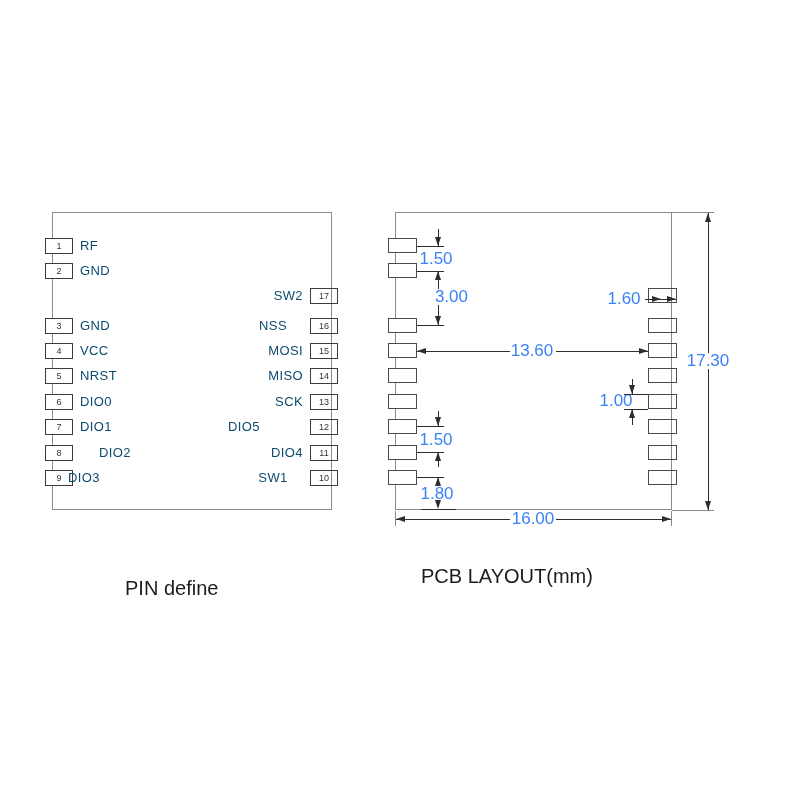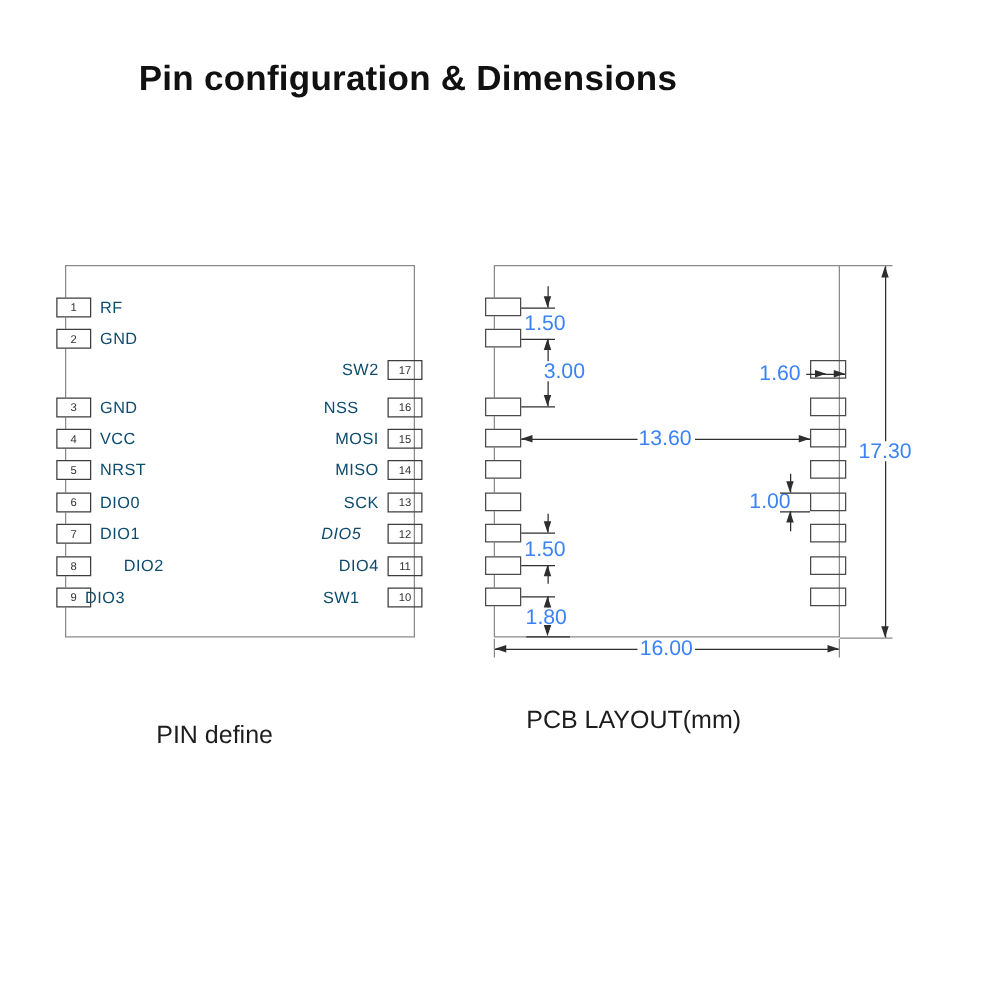--- a/index.html
+++ b/index.html
@@ -30,21 +30,20 @@
   .arr{position:absolute;width:0;height:0;}
   .dim-text{
     position:absolute;width:44px;height:16px;line-height:16px;text-align:center;
     font-size:17px;color:#3b82f6;white-space:nowrap;
   }
 </style>
 </head>
 <body>
 
 <div id="stage">
-  <div class="page-title">Pin configuration &amp; Dimensions</div>
 
   <div id="pin-define-diagram">
       <div class="outline" style="left: 52px; top: 212px; width: 280px; height: 298px;"></div>
       <div class="pin-box" style="left: 45px; top: 238px; background: rgb(255, 255, 255);">1</div>
       <div class="pin-label" style="left: 80px; top: 238px; width: 70px;">RF</div>
       <div class="pin-box" style="left: 45px; top: 263px; background: rgb(255, 255, 255);">2</div>
       <div class="pin-label" style="left: 80px; top: 263px; width: 70px;">GND</div>
       <div class="pin-box" style="left: 45px; top: 318px; background: rgb(255, 255, 255);">3</div>
       <div class="pin-label" style="left: 80px; top: 318px; width: 70px;">GND</div>
       <div class="pin-box" style="left: 45px; top: 343px; background: rgb(255, 255, 255);">4</div>
@@ -62,21 +61,21 @@
       <div class="pin-label" style="left: 243px; top: 288px; width: 60px; text-align: right;">SW2</div>
       <div class="pin-box" style="left: 310px; top: 288px; background: transparent;">17</div>
       <div class="pin-label" style="left: 243px; top: 318px; width: 60px; text-align: center;">NSS</div>
       <div class="pin-box" style="left: 310px; top: 318px; background: transparent;">16</div>
       <div class="pin-label" style="left: 243px; top: 343px; width: 60px; text-align: right;">MOSI</div>
       <div class="pin-box" style="left: 310px; top: 343px; background: transparent;">15</div>
       <div class="pin-label" style="left: 243px; top: 368px; width: 60px; text-align: right;">MISO</div>
       <div class="pin-box" style="left: 310px; top: 368px; background: transparent;">14</div>
       <div class="pin-label" style="left: 243px; top: 394px; width: 60px; text-align: right;">SCK</div>
       <div class="pin-box" style="left: 310px; top: 394px; background: transparent;">13</div>
-      <div class="pin-label" style="left: 243px; top: 419px; width: 60px; text-align: center; font-style: italic;">DIO5</div>
+      <div class="pin-label" style="left: 228px; top: 419px; width: 60px; text-align: left;">DIO5</div>
       <div class="pin-box" style="left: 310px; top: 419px; background: transparent;">12</div>
       <div class="pin-label" style="left: 243px; top: 445px; width: 60px; text-align: right;">DIO4</div>
       <div class="pin-box" style="left: 310px; top: 445px; background: transparent;">11</div>
       <div class="pin-label" style="left: 243px; top: 470px; width: 60px; text-align: center;">SW1</div>
       <div class="pin-box" style="left: 310px; top: 470px; background: transparent;">10</div>
     </div>
   <div id="pcb-layout-diagram">
       <div class="outline" style="left: 395px; top: 212px; width: 277px; height: 298px;"></div>
       <div class="pad" style="left: 388px; top: 238px; background: rgb(255, 255, 255);"></div>
       <div class="pad" style="left: 388px; top: 263px; background: rgb(255, 255, 255);"></div>

